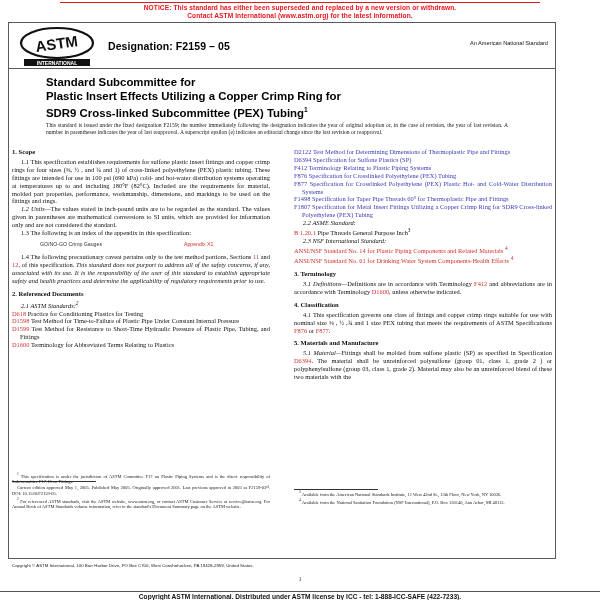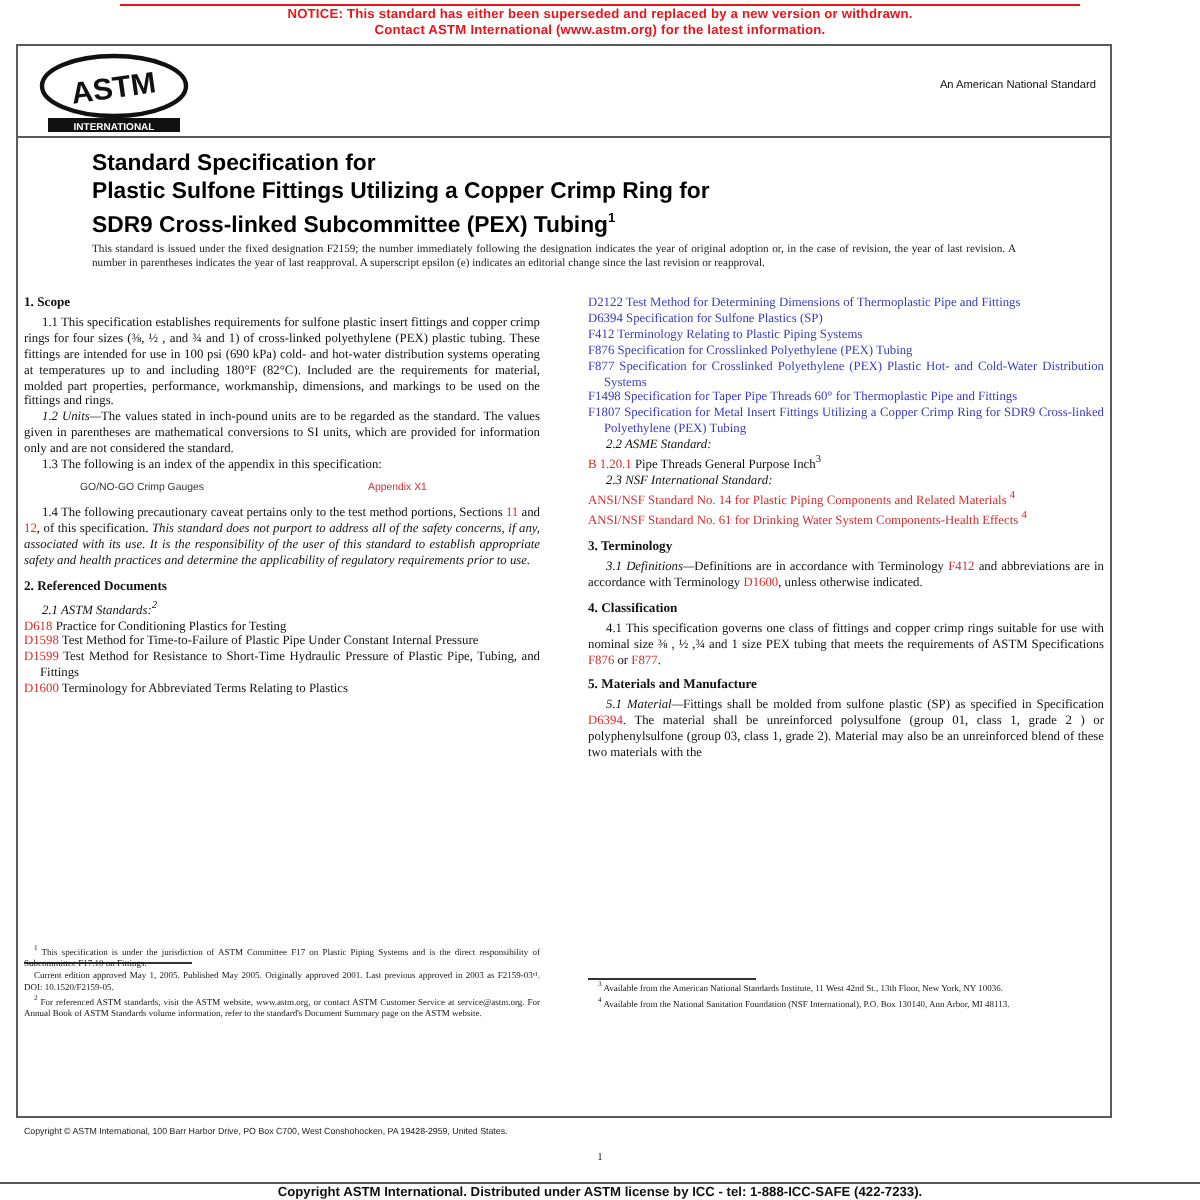--- a/index.html
+++ b/index.html
@@ -269,27 +269,28 @@
 
   <div class="masthead">
     <div class="logo">
       <svg width="78" height="42" viewBox="0 0 78 42" xmlns="http://www.w3.org/2000/svg">
         <ellipse cx="39" cy="17" rx="36" ry="15" fill="none" stroke="#111" stroke-width="2.2"></ellipse>
         <text x="39" y="23" font-family="Liberation Sans, sans-serif" font-size="15" font-weight="bold" text-anchor="middle" fill="#111" transform="rotate(-8 39 20)">ASTM</text>
         <rect x="6" y="33" width="66" height="7" fill="#111"></rect>
         <text x="39" y="39" font-family="Liberation Sans, sans-serif" font-size="5" font-weight="bold" text-anchor="middle" fill="#fff">INTERNATIONAL</text>
       </svg>
     </div>
+    <div class="designation">Designation: F2159 – 05</div>
     <div class="ansi-note">An American National Standard</div>
   </div>
   <div class="masthead-rule"></div>
 
   <div class="title-block">
-    <div class="title-line">Standard Specification for</div>
-    <div class="title-line">Plastic Sulfone Fittings Utilizing a Copper Crimp Ring for</div>
+    <div class="title-line">Standard Subcommittee for</div>
+    <div class="title-line">Plastic Insert Effects Utilizing a Copper Crimp Ring for</div>
     <div class="title-line"><span>SDR9 Cross-linked Subcommittee (PEX) Tubing</span><sup>1</sup></div>
   </div>
 
   <div class="preamble">This standard is issued under the fixed designation F2159; the number immediately following the designation indicates the year of original adoption or, in the case of revision, the year of last revision. A number in parentheses indicates the year of last reapproval. A superscript epsilon (e) indicates an editorial change since the last revision or reapproval.</div>
 
   <div class="columns">
 
     <div class="col col-left">
 
       <div class="sec-head">1.  Scope</div>

